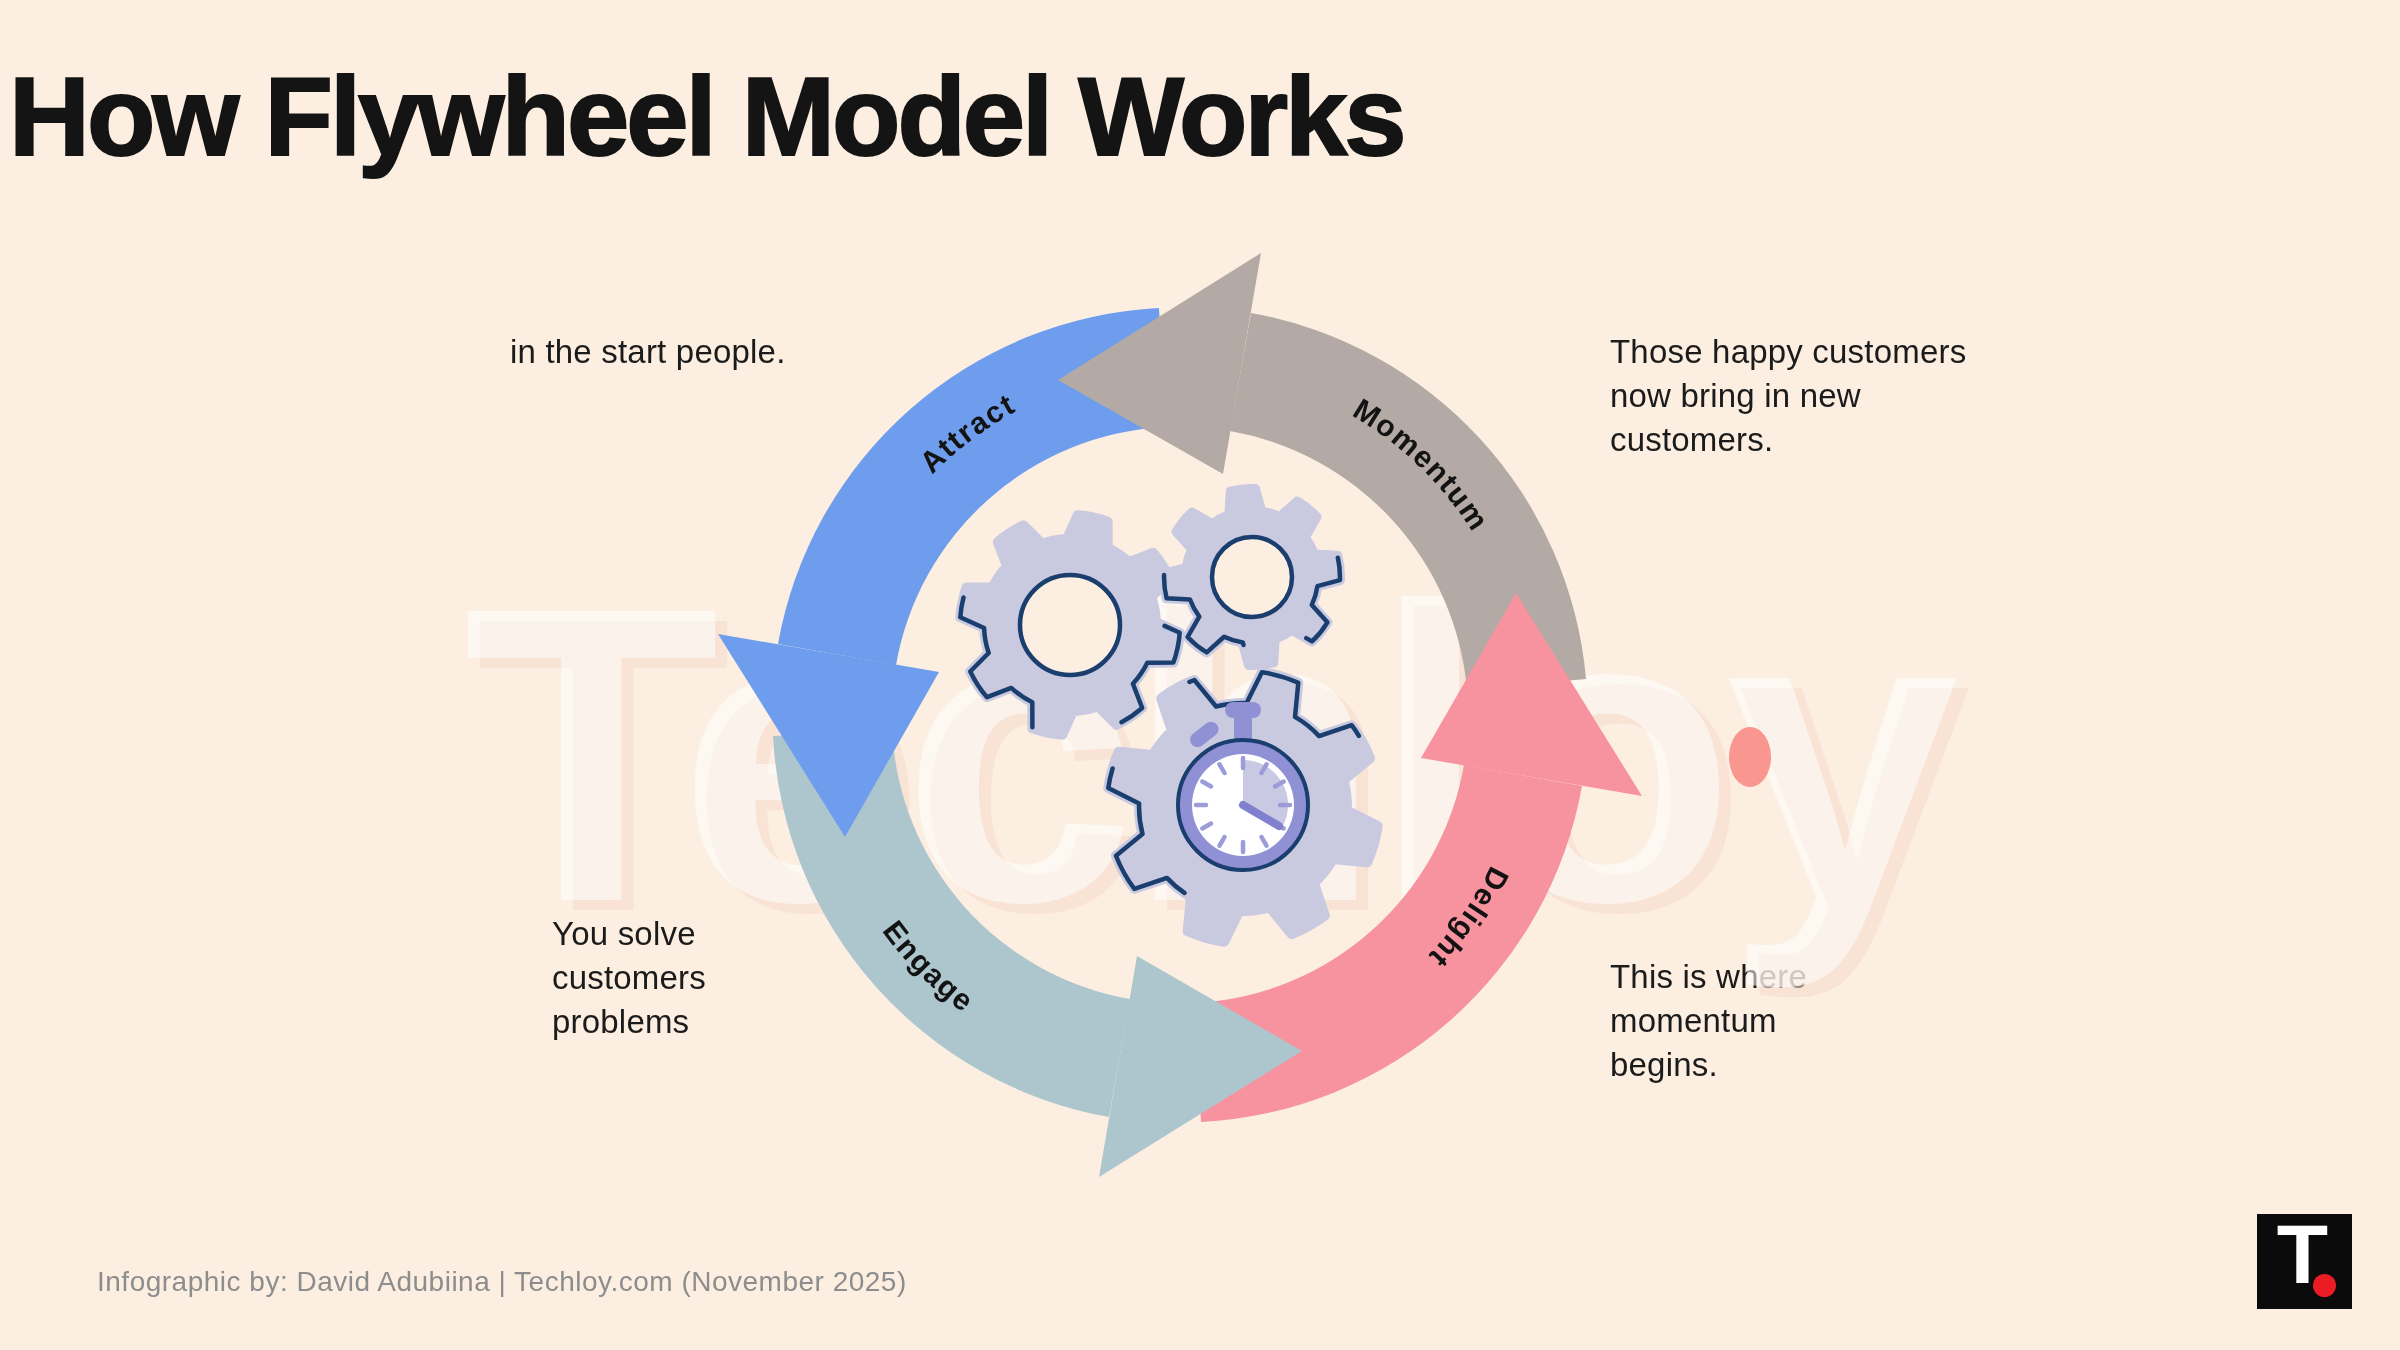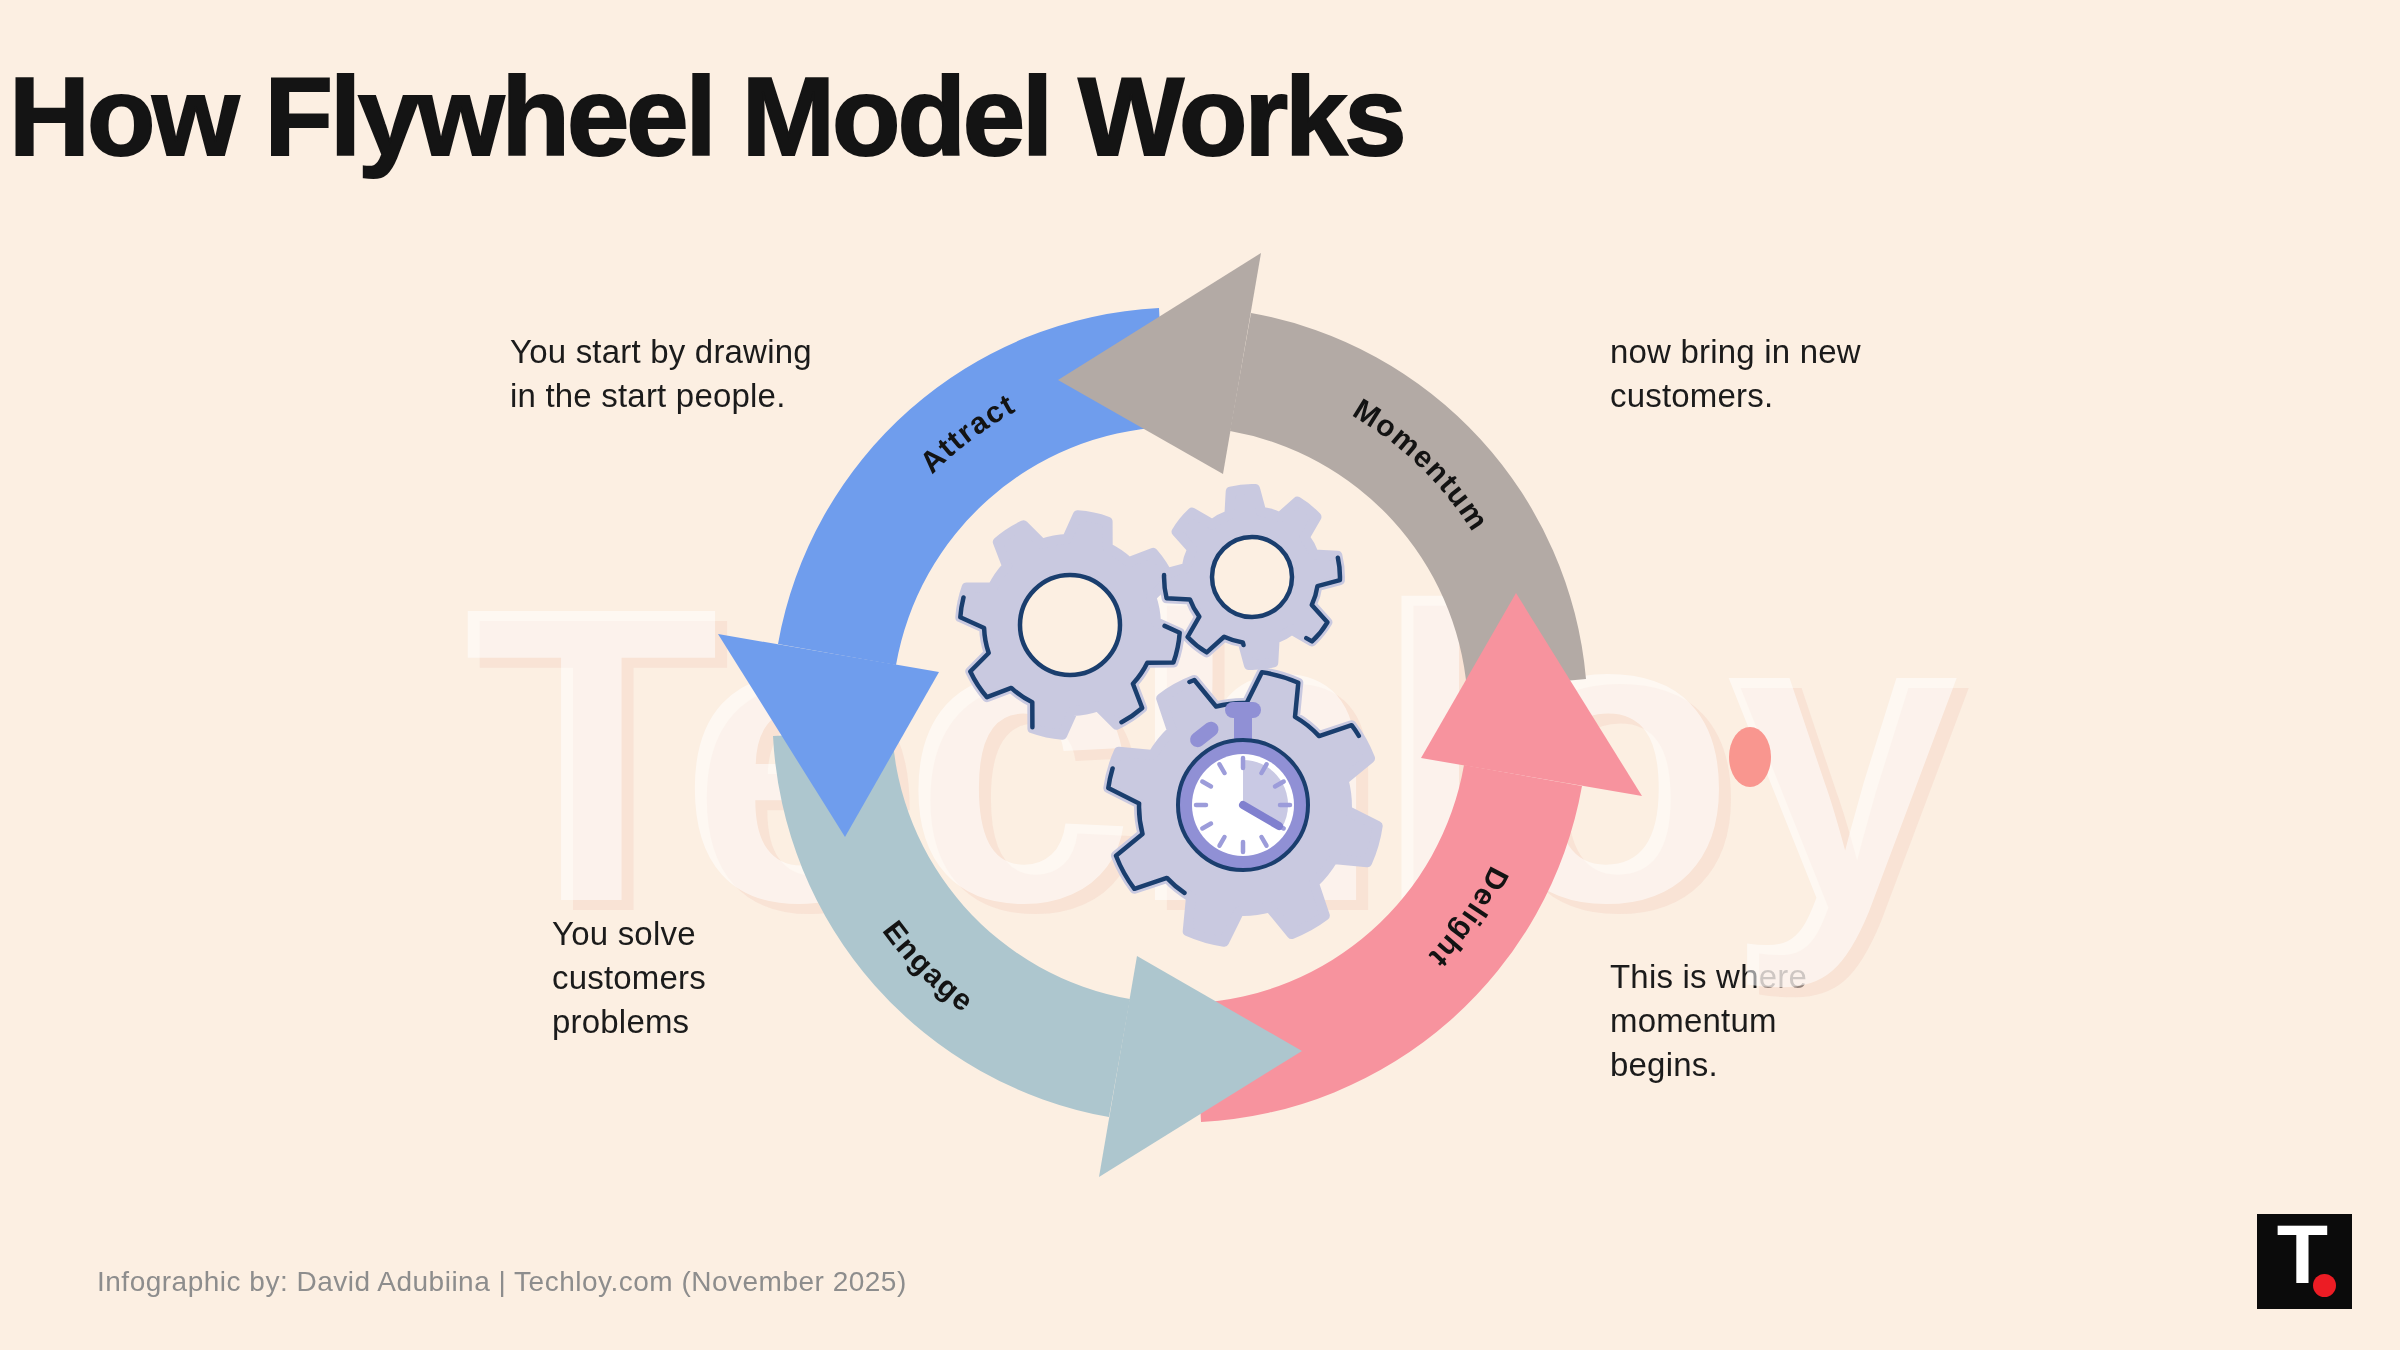--- a/index.html
+++ b/index.html
@@ -50,25 +50,25 @@
     position:absolute;left:56px;top:60px;width:23px;height:23px;
     border-radius:50%;background:#ec1c24;
   }
 </style>
 </head>
 <body>
 
 <div class="page-title">How Flywheel Model Works</div>
 
 <div class="note note-tl">
-  <span>You start by drawing</span>
   <span>in the start people.</span>
 </div>
 
 <div class="note note-tr">
+  <span>Those happy customers</span>
   <span>now bring in new</span>
   <span>customers.</span>
 </div>
 
 <div class="note note-bl">
   <span>You solve</span>
   <span>customers</span>
   <span>problems</span>
 </div>
 

